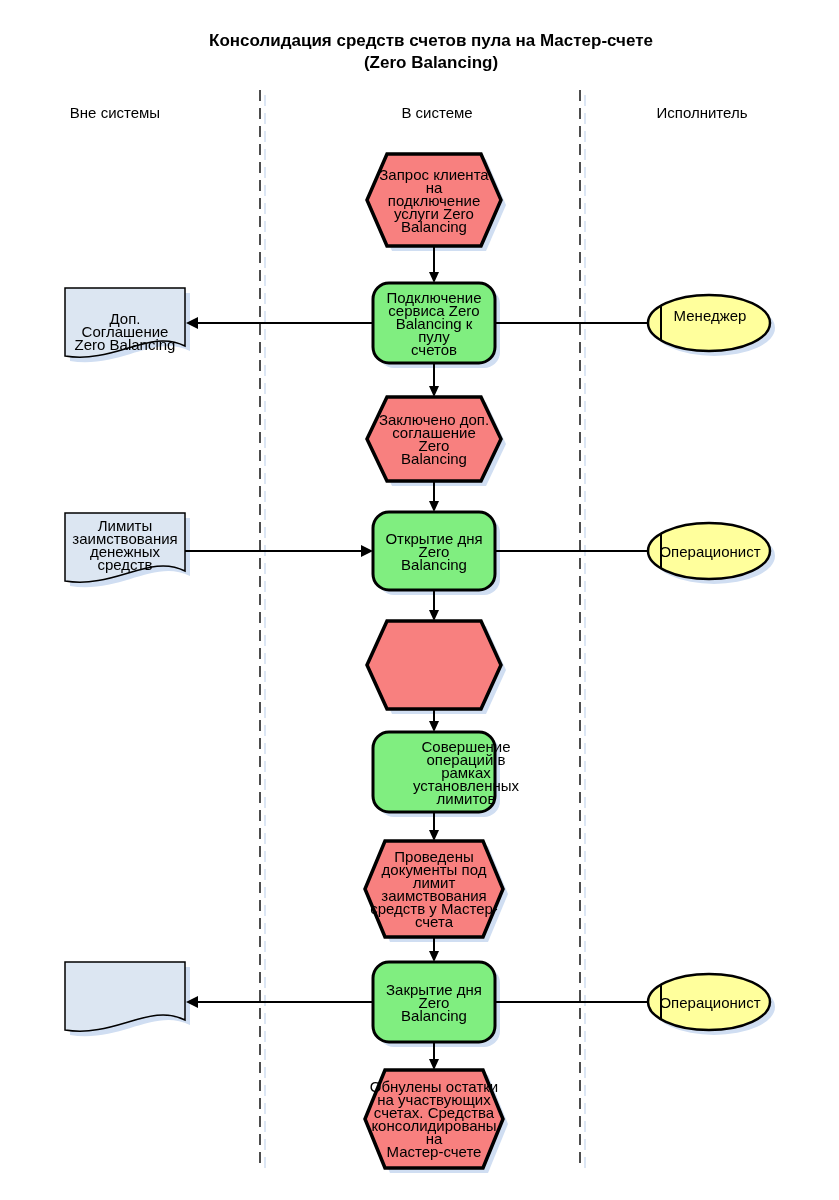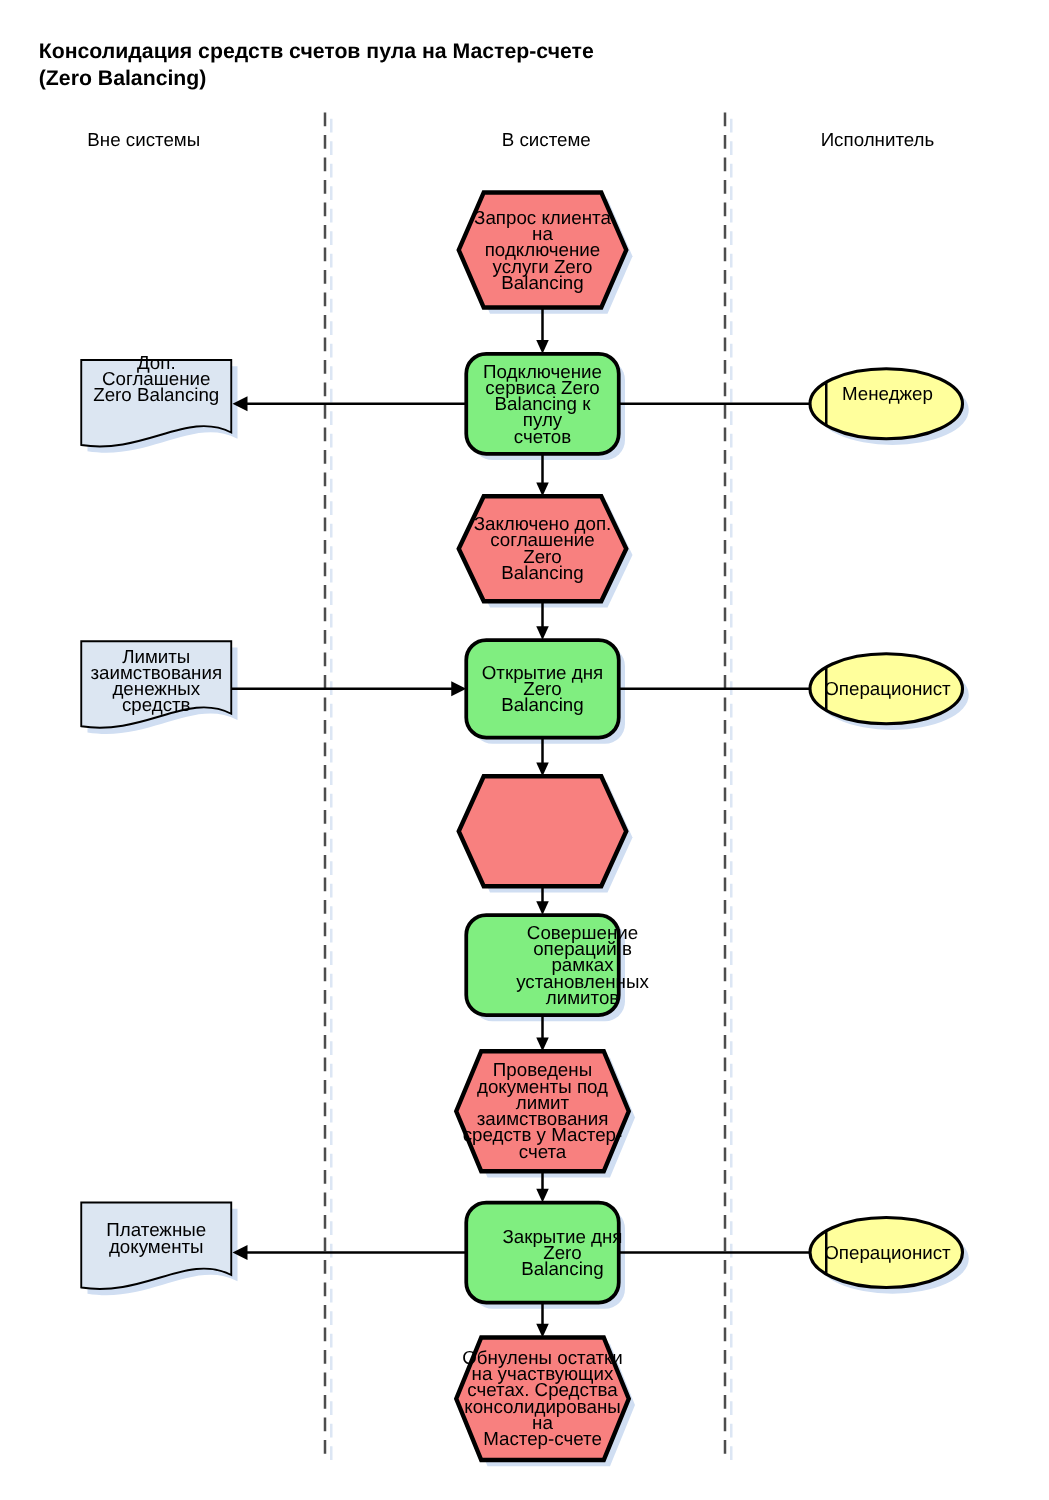--- a/index.html
+++ b/index.html
@@ -1,18 +1,18 @@
 <!DOCTYPE html>
 <html><head>
 <meta charset="utf-8">
 <style>
   html,body{margin:0;padding:0;background:#ffffff;}
   .canvas{position:relative;width:839px;height:1200px;background:#ffffff;overflow:hidden;
           font-family:"Liberation Sans", sans-serif;color:#000;}
-  .title{position:absolute;left:31px;top:30px;width:800px;
+  .title{position:absolute;left:31px;top:30px;width:800px;text-align:center;
          font-size:17px;font-weight:bold;line-height:22px;white-space:pre-line;}
   .lane-label{position:absolute;top:101px;height:22px;display:flex;align-items:center;
               justify-content:center;font-size:15px;}
   .svg-layer{position:absolute;left:0;top:0;}
   .node-text{position:absolute;display:flex;align-items:center;justify-content:center;
              text-align:center;font-size:15px;line-height:13px;white-space:pre-line;z-index:3;}
 </style>
 </head>
 <body>
 
@@ -147,33 +147,31 @@
 Balancing</div>
   <div class="node-text" style="left:376px;top:736px;width:116px;height:72px;margin-left:32px;">Совершение
 операций в рамках
 установленных
 лимитов</div>
   <div class="node-text" style="left:369px;top:845px;width:130px;height:88px;">Проведены
 документы под
 лимит заимствования
 средств у Мастер-
 счета</div>
-  <div class="node-text" style="left:378px;top:966px;width:112px;height:72px;margin-left:16px;">Закрытие дня Zero
+  <div class="node-text" style="left:378px;top:966px;width:112px;height:72px;">Закрытие дня Zero
 Balancing</div>
   <div class="node-text" style="left:369px;top:1074px;width:130px;height:90px;">Обнулены остатки
 на участвующих
 счетах. Средства
 консолидированы на
 Мастер-счете</div>
 
-  <div class="node-text" style="left:70px;top:278px;width:110px;height:50px;">Доп. Соглашение
+  <div class="node-text" style="left:70px;top:306px;width:110px;height:50px;">Доп. Соглашение
 Zero Balancing</div>
   <div class="node-text" style="left:70px;top:517px;width:110px;height:56px;">Лимиты
 заимствования
 денежных средств</div>
-  <div class="node-text" style="left:70px;top:966px;width:110px;height:50px;">Платежные
-документы</div>
 
   <div class="node-text" style="left:655px;top:298px;width:110px;height:34px;text-align:right;">Менеджер</div>
   <div class="node-text" style="left:655px;top:526px;width:110px;height:50px;">Операционист</div>
   <div class="node-text" style="left:655px;top:977px;width:110px;height:50px;">Операционист</div>
 
 </div>
 
 </body></html>

